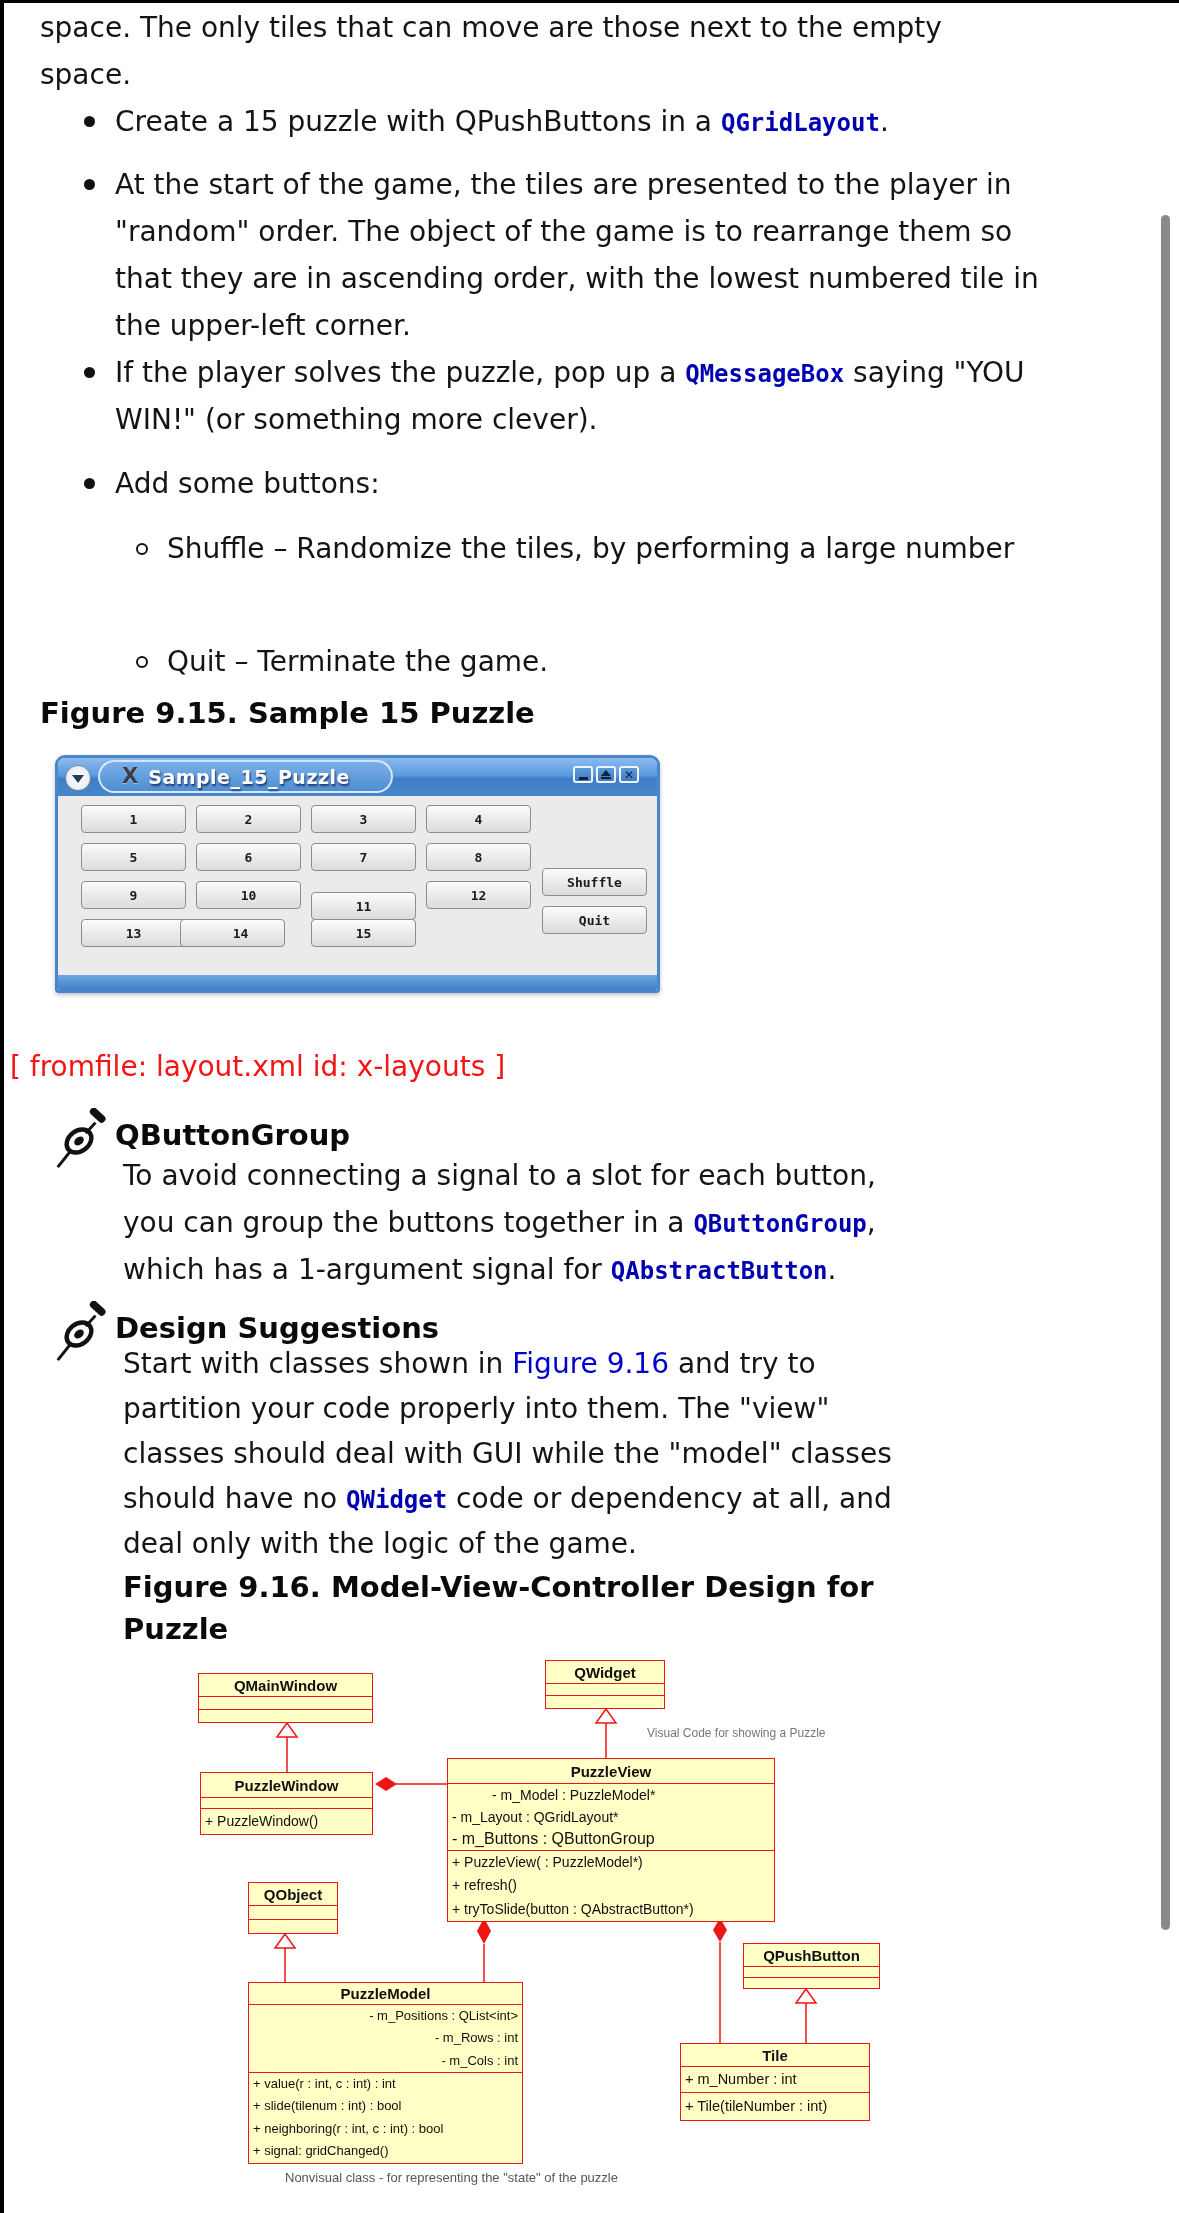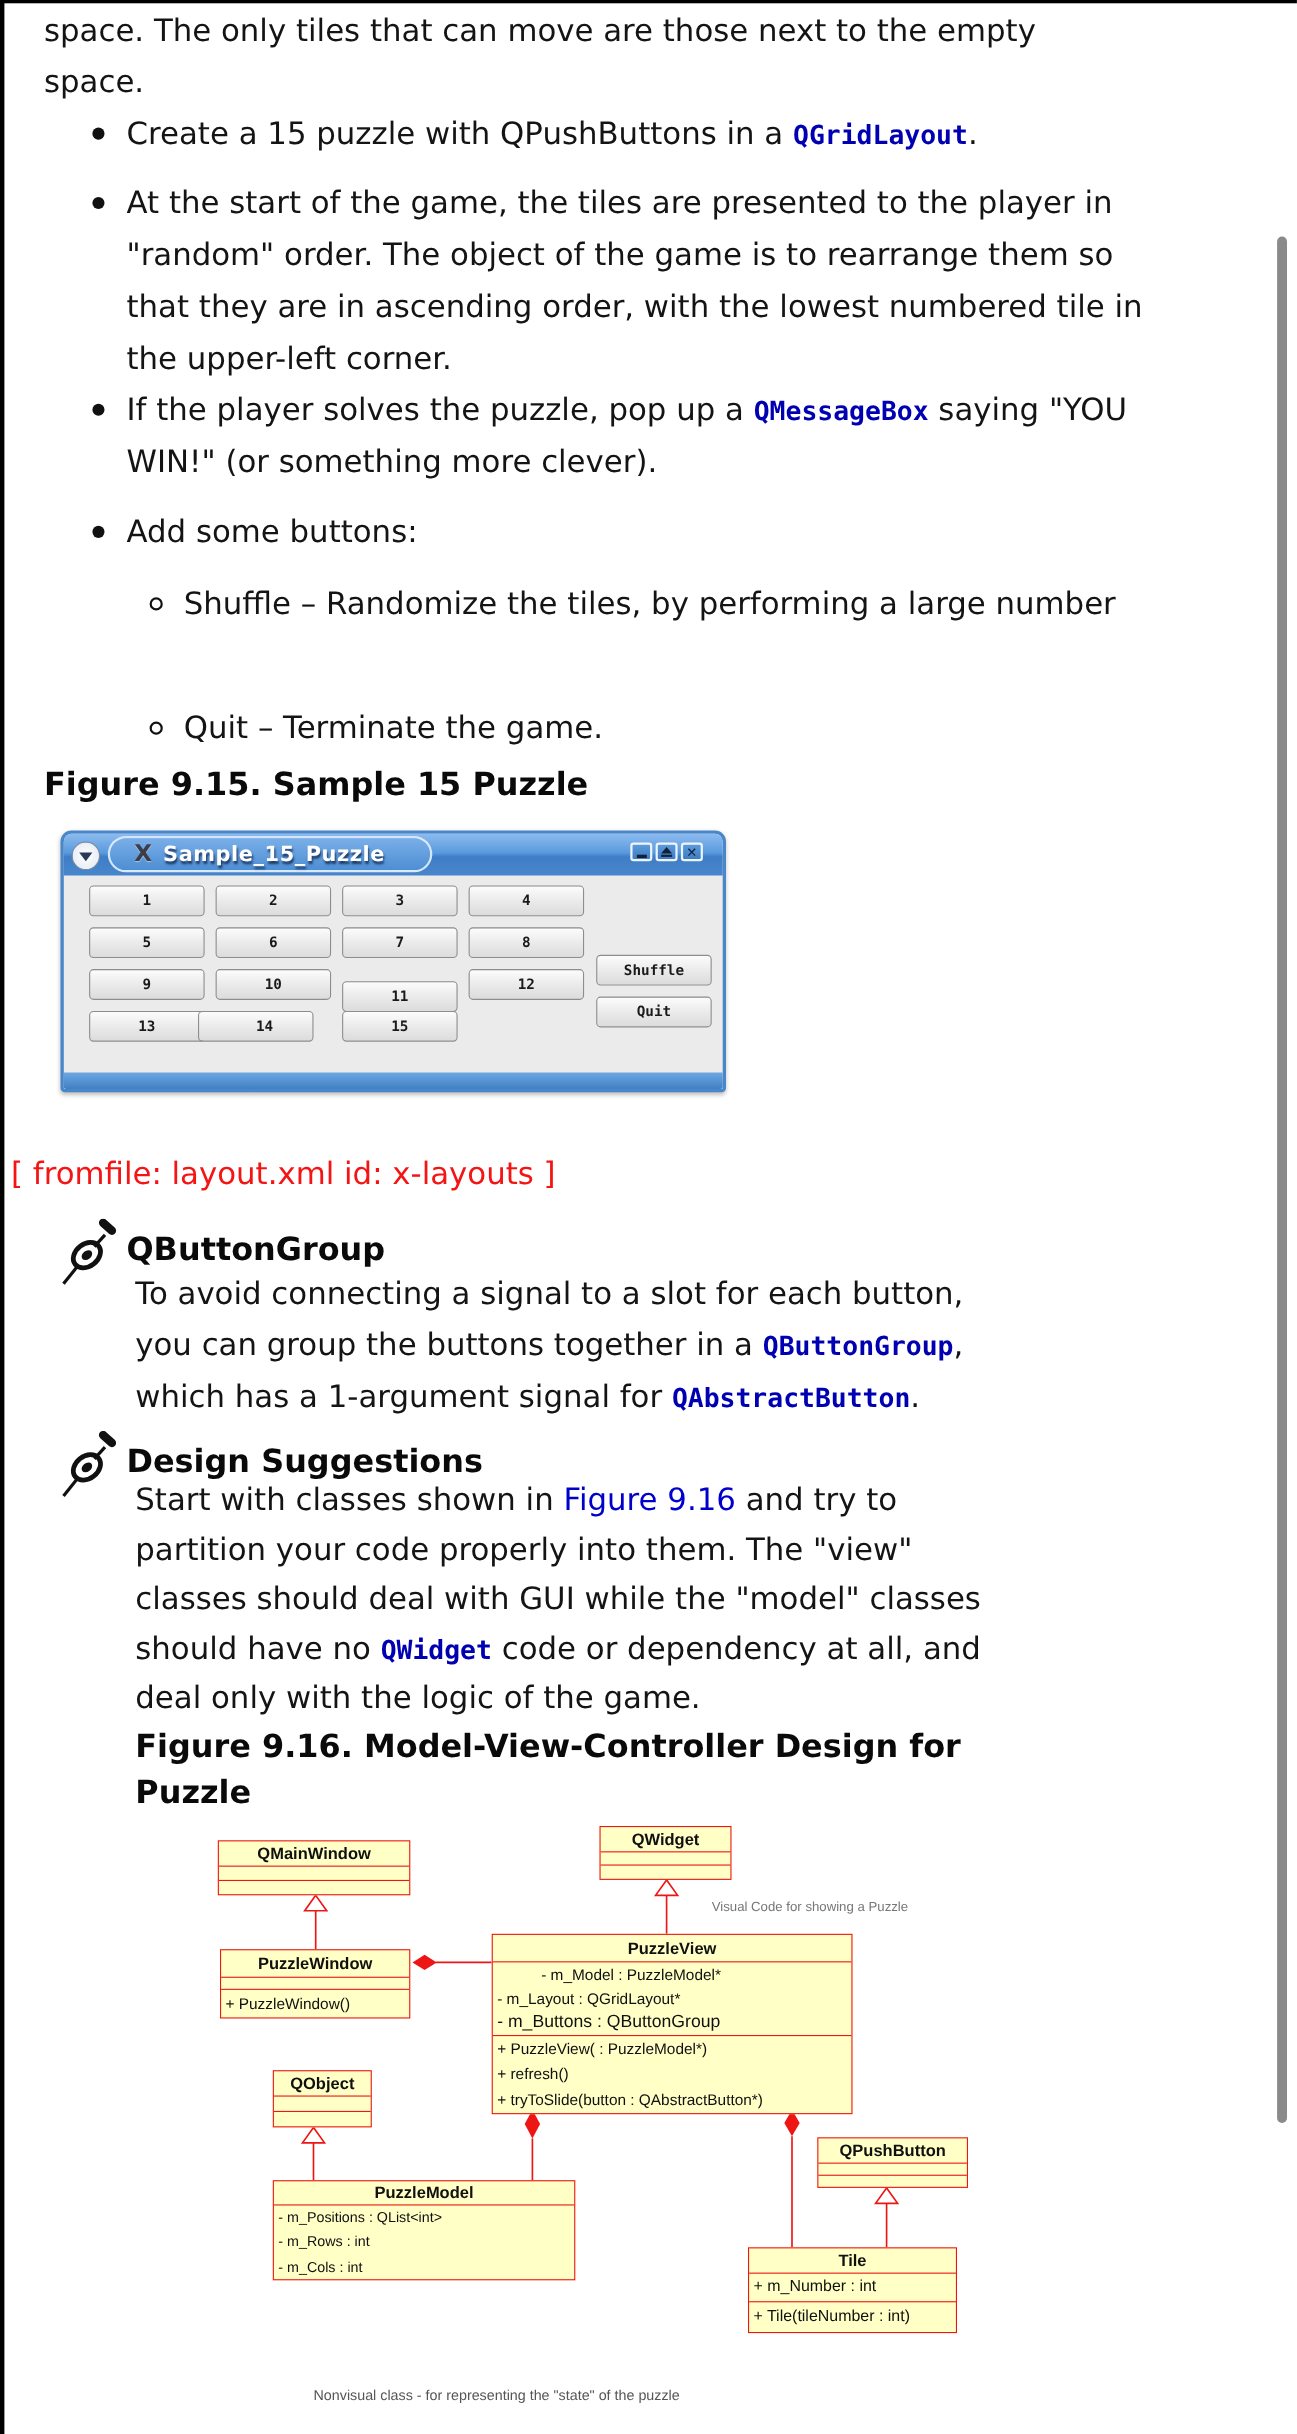--- a/index.html
+++ b/index.html
@@ -259,24 +259,30 @@
         <div class="uml-row" style="height: 23.3333px; line-height: 23.3333px; font-size: 14px;">+ tryToSlide(button : QAbstractButton*)</div>
       </div>
     </div>
     <div class="uml-box" style="left: 248px; top: 1882px; width: 90px;">
       <div class="uml-head" style="height: 22px;">QObject</div>
       <div class="uml-comp" style="min-height: 14px;"></div>
       <div class="uml-comp" style="min-height: 14px;"></div>
     </div>
     <div class="uml-box" style="left: 248px; top: 1982px; width: 275px;">
       <div class="uml-head" style="height: 21px;">PuzzleModel</div>
-      <div class="uml-comp" style="min-height: 67px;">
+      <div class="uml-comp" style="min-height: 67px; text-align: right;">
         <div class="uml-row" style="height: 22.3333px; line-height: 22.3333px; font-size: 13px;">- m_Positions : QList&lt;int&gt;</div>
         <div class="uml-row" style="height: 22.3333px; line-height: 22.3333px; font-size: 13px;">- m_Rows : int</div>
         <div class="uml-row" style="height: 22.3333px; line-height: 22.3333px; font-size: 13px;">- m_Cols : int</div>
+      </div>
+      <div class="uml-comp" style="min-height: 90px;">
+        <div class="uml-row" style="height: 22.5px; line-height: 22.5px; font-size: 13px;">+ value(r : int, c : int) : int</div>
+        <div class="uml-row" style="height: 22.5px; line-height: 22.5px; font-size: 13px;">+ slide(tilenum : int) : bool</div>
+        <div class="uml-row" style="height: 22.5px; line-height: 22.5px; font-size: 13px;">+ neighboring(r : int, c : int) : bool</div>
+        <div class="uml-row" style="height: 22.5px; line-height: 22.5px; font-size: 13px;">+ signal: gridChanged()</div>
       </div>
     </div>
     <div class="uml-box" style="left: 743px; top: 1943px; width: 137px;">
       <div class="uml-head" style="height: 22px;">QPushButton</div>
       <div class="uml-comp" style="min-height: 11px;"></div>
       <div class="uml-comp" style="min-height: 11px;"></div>
     </div>
     <div class="uml-box" style="left: 680px; top: 2043px; width: 190px;">
       <div class="uml-head" style="height: 22px;">Tile</div>
       <div class="uml-comp" style="min-height: 25px;">

